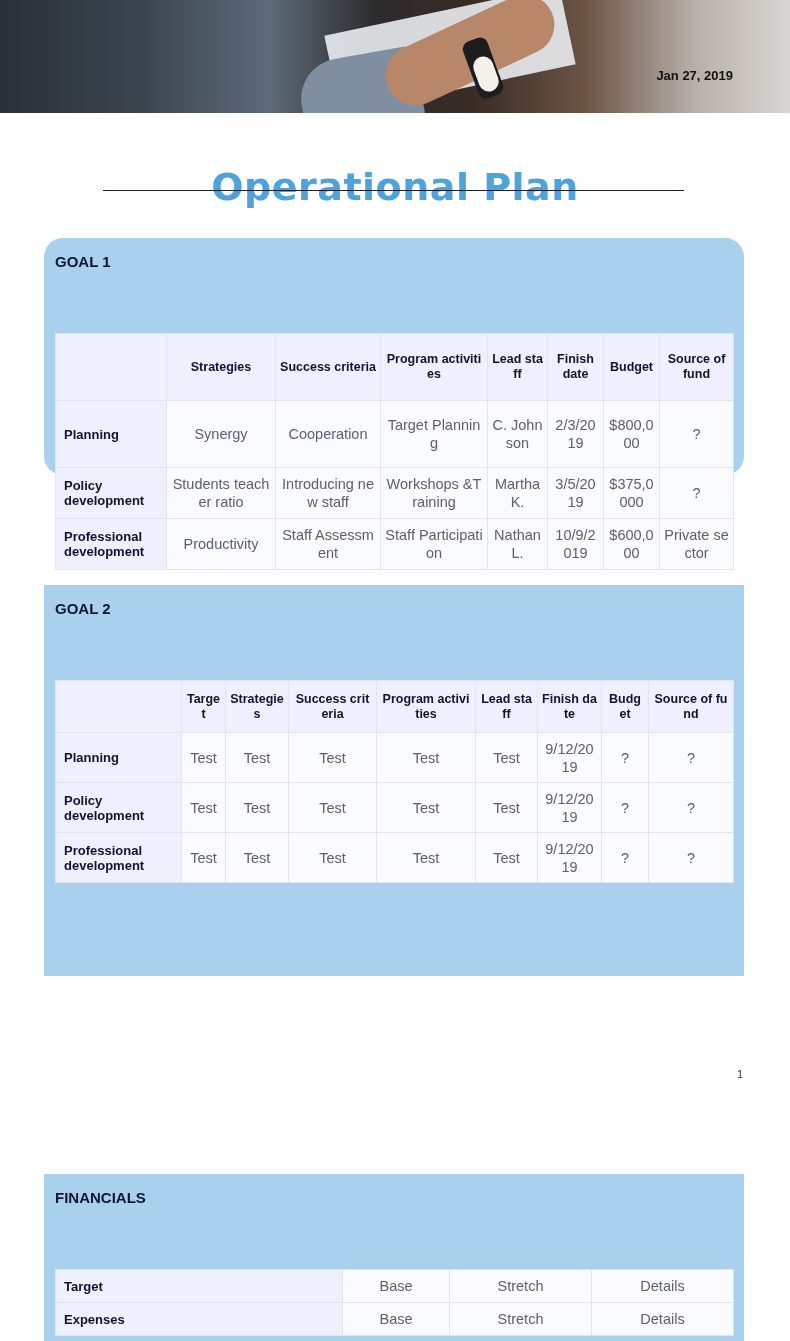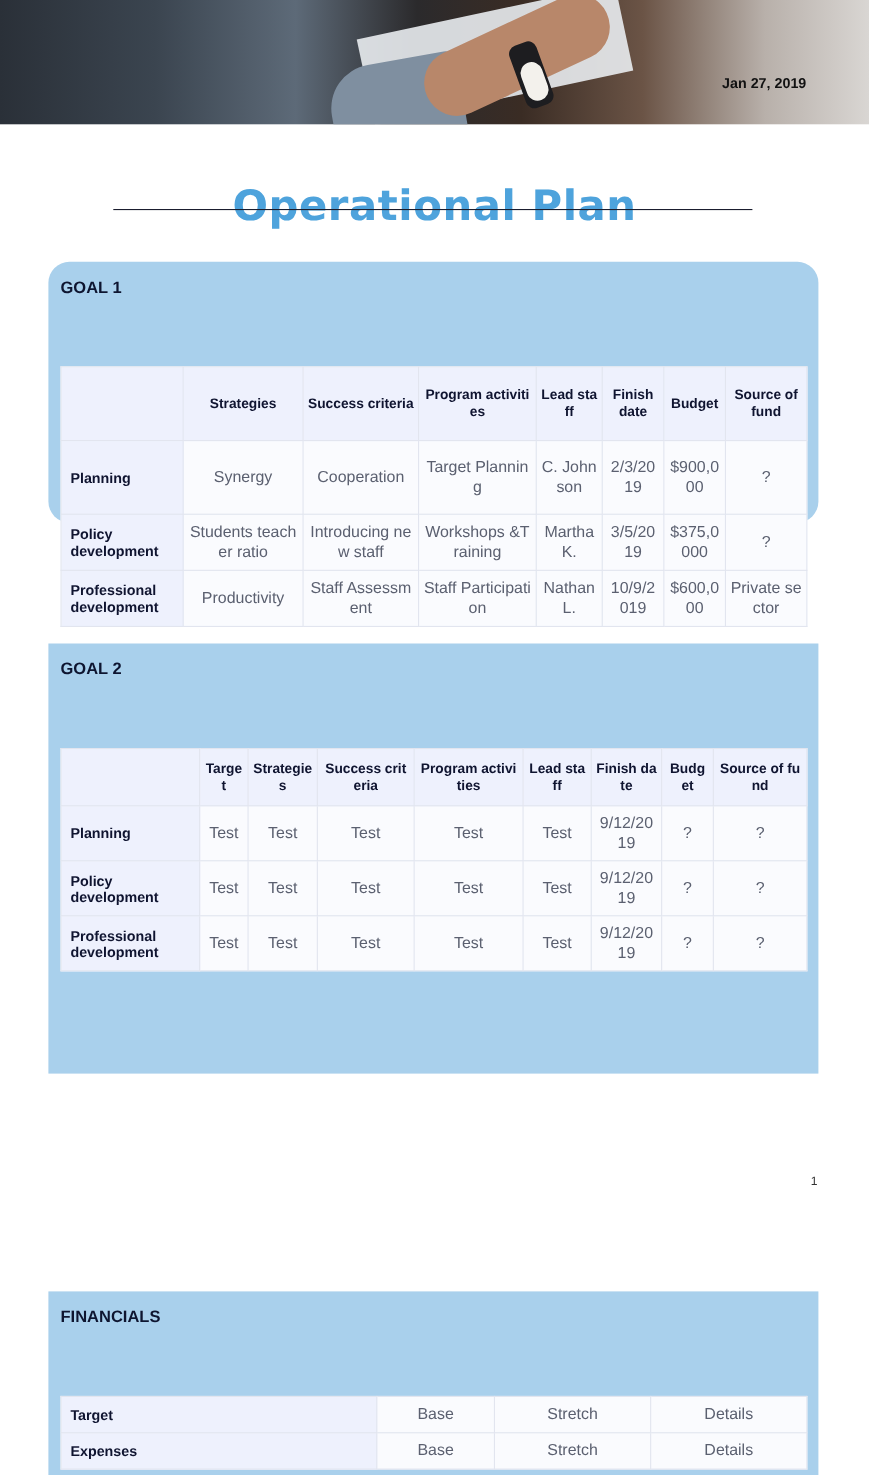--- a/index.html
+++ b/index.html
@@ -122,21 +122,21 @@
       <th>Budget</th>
       <th>Source of fund</th>
     </tr>
     <tr class="r0">
       <td class="rowhead">Planning</td>
       <td>Synergy</td>
       <td>Cooperation</td>
       <td>Target Planning</td>
       <td>C. Johnson</td>
       <td>2/3/2019</td>
-      <td>$900,000</td>
+      <td>$800,000</td>
       <td>?</td>
     </tr>
     <tr>
       <td class="rowhead">Policy development</td>
       <td>Students teacher ratio</td>
       <td>Introducing new staff</td>
       <td>Workshops &amp;Training</td>
       <td>Martha K.</td>
       <td>3/5/2019</td>
       <td>$375,0000</td>

